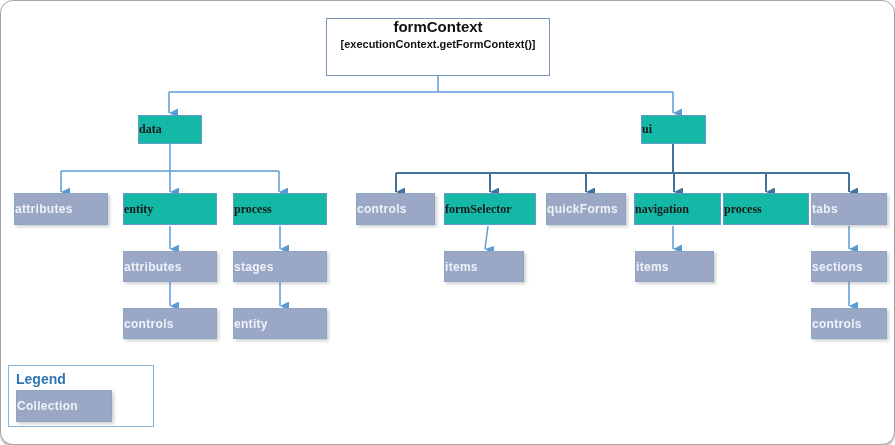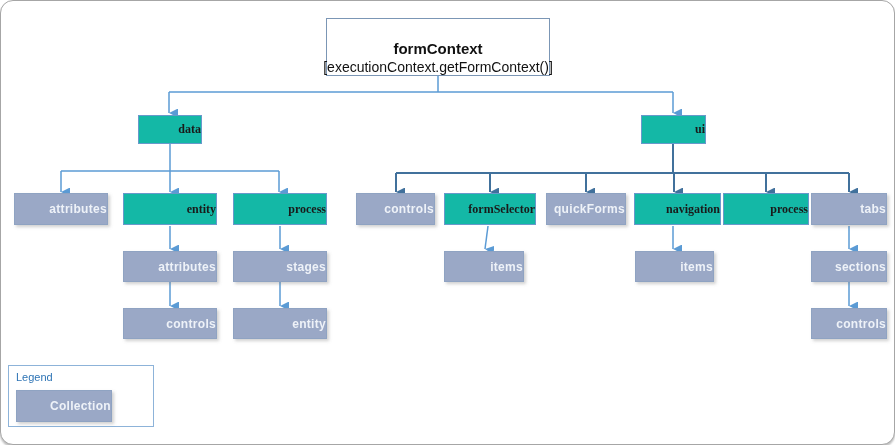--- a/index.html
+++ b/index.html
@@ -14,21 +14,21 @@
     font-family:"Liberation Sans",sans-serif;
     overflow:hidden;
   }
   svg.wires{position:absolute;left:0;top:0;z-index:1;}
   .stroke-light{stroke:var(--connector-light,#5B9BD5);stroke-width:1.5;fill:none;}
   .stroke-dark{stroke:var(--connector-dark,#41719C);stroke-width:2;fill:none;}
   .fill-light{fill:var(--connector-light,#5B9BD5);}
   .fill-dark{fill:var(--connector-dark,#41719C);}
   .node{
     position:absolute;z-index:2;
-    display:flex;align-items:center;justify-content:flex-end;
+    display:flex;align-items:center;justify-content:flex-start;
     font-weight:700;font-size:12px;
     box-sizing:border-box;white-space:nowrap;
   }
   .obj{
     background:#14b8a6;
     border:1px solid var(--object-border,#6899CB);
     color:var(--object-text,#1A1A1A);
     font-family:Liberation Serif, serif;
   }
   .coll{
@@ -38,31 +38,31 @@
     letter-spacing:.3px;
     box-shadow:2px 2px 3px rgba(120,120,120,.35);
   }
   .root{
     flex-direction:column;gap:2px;
     background:#fff;
     border:1.5px solid var(--root-border,#7B96B5);
     color:#111;
   }
   .root-title{font-size:15px;font-weight:700;line-height:1.1;}
-  .root-subtitle{font-size:14px;font-weight:400;line-height:1.1;}
+  .root-subtitle{font-size:11px;font-weight:700;line-height:1.1;}
   .legend{
     position:absolute;z-index:2;
     left:7px;top:364px;width:146px;height:62px;
     border:1px solid var(--legend-border,#8DB3D9);
     background:#fff;box-sizing:border-box;
   }
   .legend-title{
     position:absolute;left:7px;top:5px;
     color:var(--legend-title,#2E74B5);
-    font-size:11px;font-weight:400;
+    font-size:14px;font-weight:700;
   }
   .legend-swatch{left:7px;top:24px;width:96px;height:32px;}
 </style>
 </head>
 <body>
 
 <div class="canvas">
 
   <svg class="wires" width="893" height="443">
     <defs>

